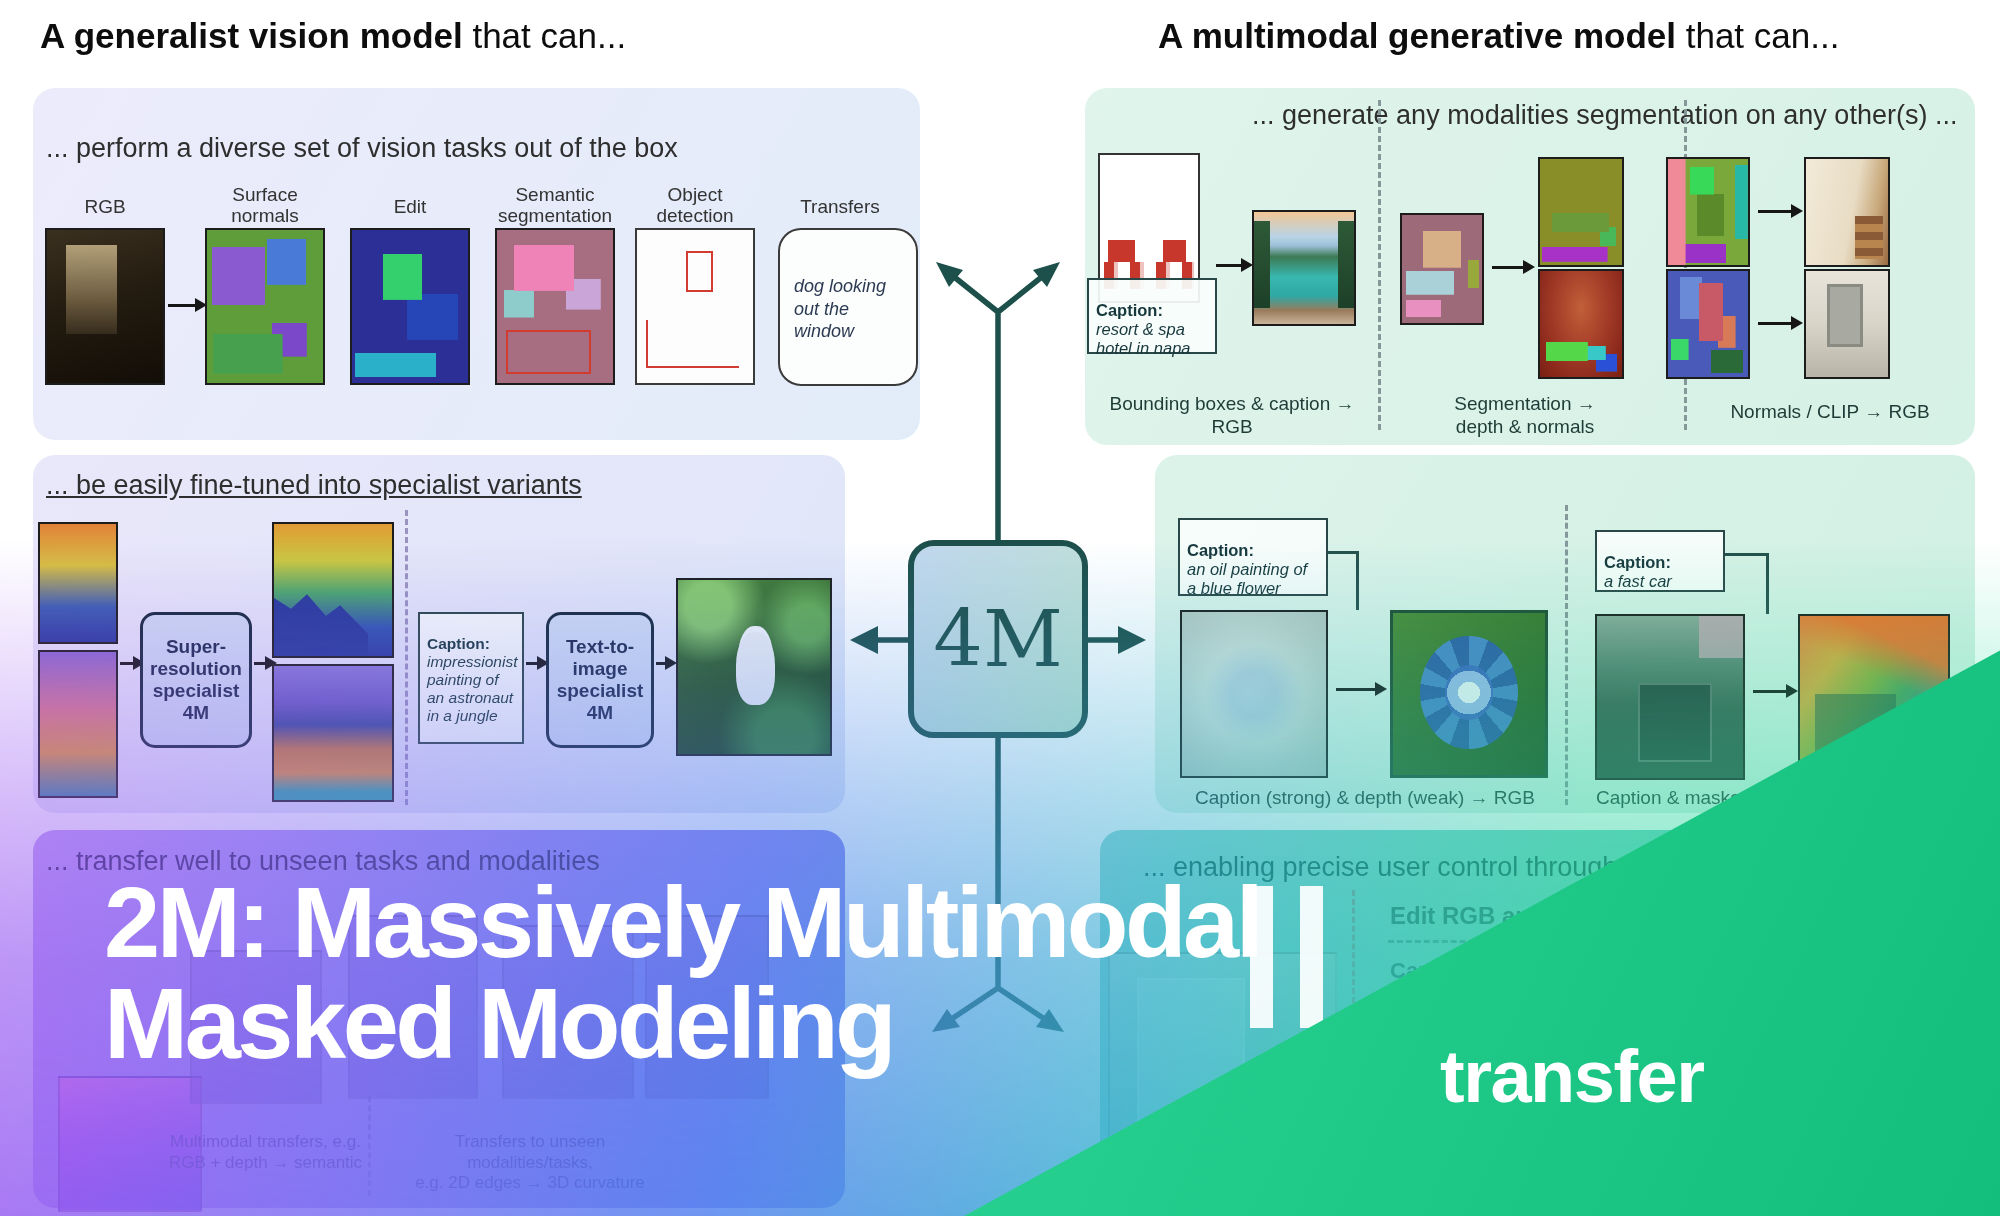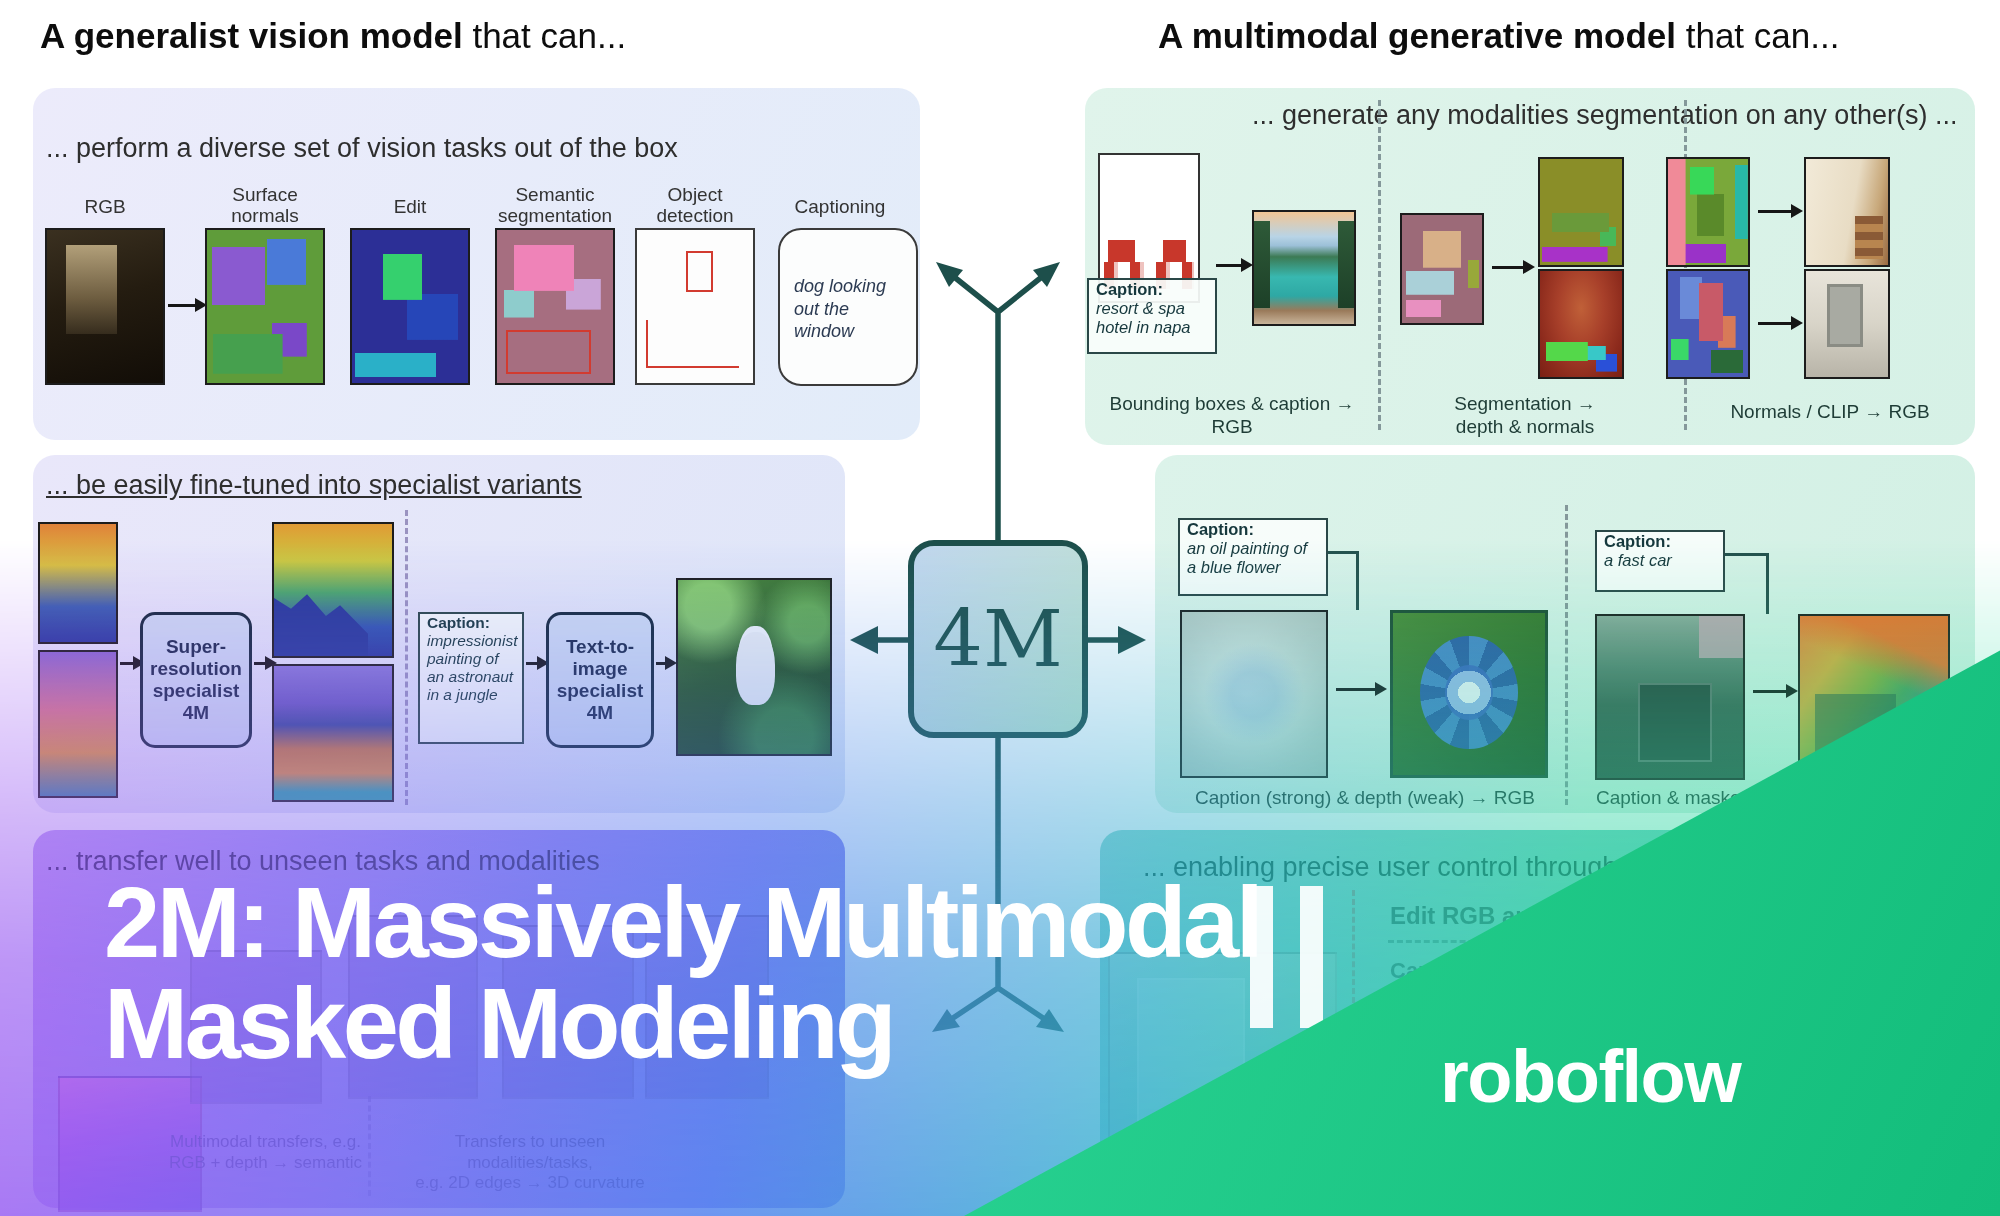--- a/index.html
+++ b/index.html
@@ -5,21 +5,21 @@
   html,body{margin:0;padding:0;background:#fff;}
   .canvas{position:relative;width:2000px;height:1216px;overflow:hidden;background:#ffffff;font-family:"Liberation Sans",sans-serif;}
   .header{position:absolute;font-size:35px;color:#0d0d0d;white-space:nowrap;}
   .header .hb{font-weight:bold;}
   .panel{position:absolute;border-radius:22px;}
   .ptitle{position:absolute;font-size:27px;color:#2e2e2e;white-space:nowrap;}
   .col-label{position:absolute;font-size:19px;color:#333;text-align:center;line-height:1.12;white-space:pre-line;}
   .img{position:absolute;border:2px solid #1c1c1c;background-repeat:no-repeat;box-sizing:border-box;}
   .harrow{position:absolute;height:3px;background:#161616;}
   .harrow::after{content:"";position:absolute;right:-11px;top:-6px;width:0;height:0;border:7.5px solid transparent;border-left:12px solid #161616;border-right:0;}
-  .cap-box{position:absolute;border:2.5px solid #2a4747;background:rgba(249,253,251,.93);padding:0 7px;font-size:16.5px;line-height:1.16;color:#16383d;box-sizing:border-box;}
+  .cap-box{position:absolute;border:2.5px solid #2a4747;background:rgba(249,253,251,.93);padding:21px 7px;font-size:16.5px;line-height:1.16;color:#16383d;box-sizing:border-box;}
   .cap-box .cl{font-weight:bold;}
   .cap-box .ct{font-style:italic;}
   .spec-box{position:absolute;border:3px solid #15293c;background:#cfdcf3;border-radius:15px;display:flex;align-items:center;justify-content:center;text-align:center;font-size:19px;font-weight:600;color:#1b2b4d;padding:4px;line-height:1.15;box-sizing:border-box;}
   .vdash{position:absolute;width:0;border-left:3px dashed #84989a;}
   .mini-label{position:absolute;font-size:19px;color:#1e3c36;text-align:center;white-space:pre-line;line-height:1.22;}
   .connline{position:absolute;background:#24504c;}
   .text-img{position:absolute;background:#fcfdfd;border:2.5px solid #3a3a3a;font-style:italic;font-size:18px;color:#2b3a52;padding:45px 10px 0 14px;line-height:1.25;box-sizing:border-box;}
 
   
   .im-rgb{background:linear-gradient(165deg,#3a3020 0%,#241c10 45%,#120d07 100%);}
@@ -91,21 +91,21 @@
   <div class="panel" style="left:33px;top:88px;width:887px;height:352px;background:linear-gradient(120deg,#ecebfb 0%,#e2ecf9 100%);"></div>
   <div class="ptitle" style="left:46px;top:100px;margin-top:33px;">... perform a diverse set of vision tasks out of the box</div>
   <div class="col-label" style="left:45px;top:196px;width:120px;">RGB</div>
   <div class="col-label" style="left:205px;top:184px;width:120px;">Surface
 normals</div>
   <div class="col-label" style="left:350px;top:196px;width:120px;">Edit</div>
   <div class="col-label" style="left:495px;top:184px;width:120px;">Semantic
 segmentation</div>
   <div class="col-label" style="left:635px;top:184px;width:120px;">Object
 detection</div>
-  <div class="col-label" style="left:780px;top:196px;width:120px;">Captioning</div>
+  <div class="col-label" style="left:780px;top:196px;width:120px;">Transfers</div>
   <div class="img im-rgb" style="left:45px;top:228px;width:120px;height:157px;"></div>
   <div class="harrow" style="left:168px;top:304px;width:28px;"></div>
   <div class="img im-normals" style="left:205px;top:228px;width:120px;height:157px;"></div>
   <div class="img im-depth" style="left:350px;top:228px;width:120px;height:157px;"></div>
   <div class="img im-semseg" style="left:495px;top:228px;width:120px;height:157px;"></div>
   <div class="img im-objdet" style="left:635px;top:228px;width:120px;height:157px;"></div>
   <div class="text-img" style="left:778px;top:228px;width:140px;height:158px;border-radius:23px;">dog looking out the window</div>
 
   <div class="panel" style="left:33px;top:455px;width:812px;height:358px;background:linear-gradient(120deg,#e9e7fa 0%,#dfe6f8 100%);"></div>
   <div class="ptitle" style="left:46px;top:470px;text-decoration:underline;">... be easily fine-tuned into specialist variants</div>
@@ -205,15 +205,15 @@
 
   <div class="bottom-tint"></div>
   <div class="wbar" style="left:1250px;top:886px;height:142px;"></div>
   <div class="wbar" style="left:1300px;top:886px;height:142px;"></div>
   <div class="wedge"></div>
 
   <div class="hero-title">
     <div>2M: Massively Multimodal</div>
     <div>Masked Modeling</div>
   </div>
-  <div class="logo">roboflow</div>
+  <div class="logo">transfer</div>
 
 </div>
 
 </body></html>

